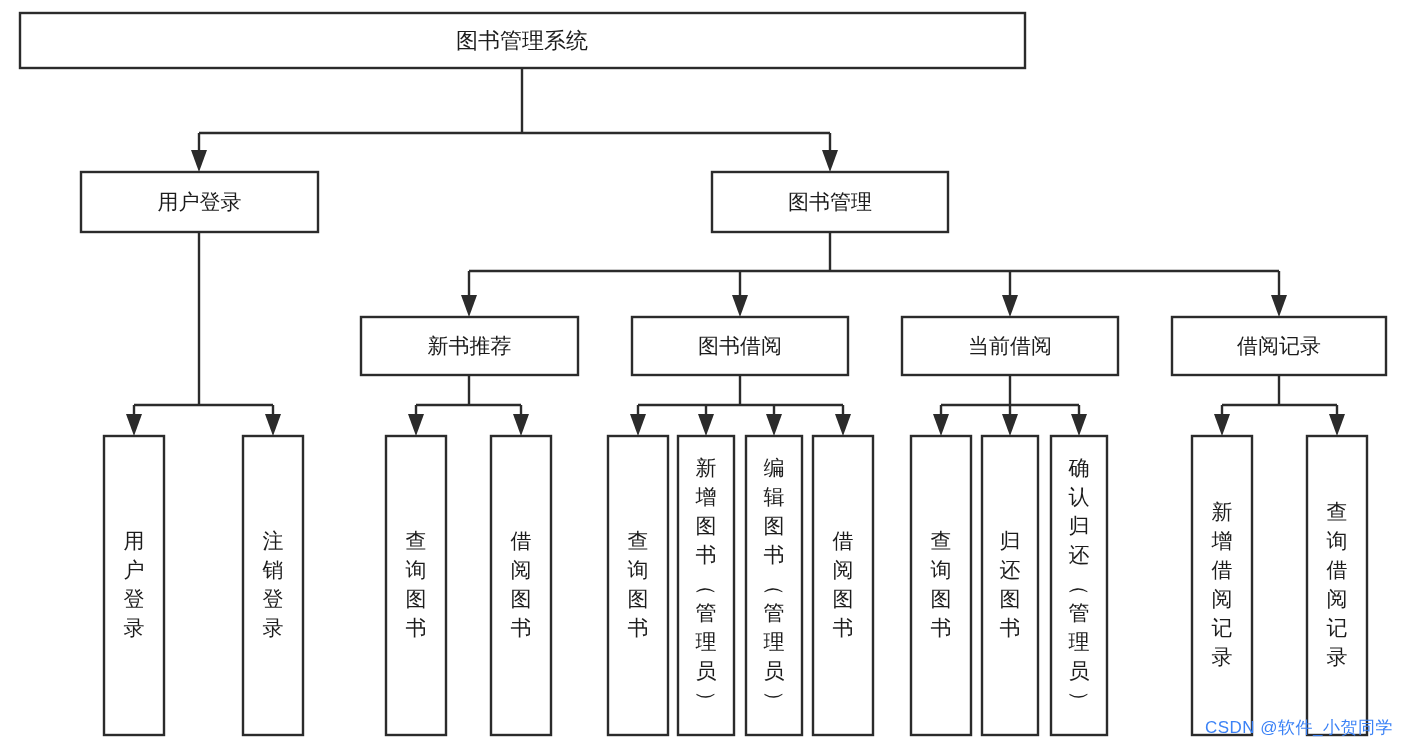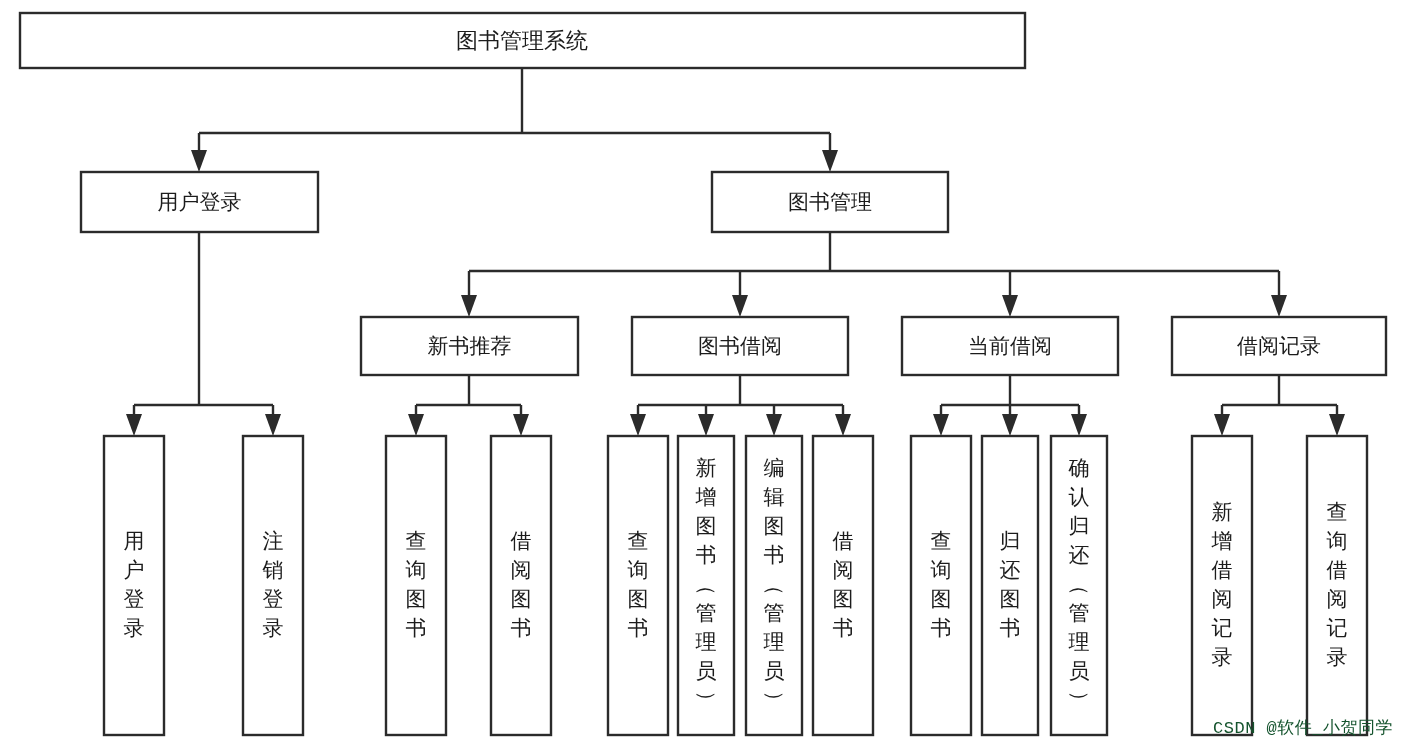--- a/index.html
+++ b/index.html
@@ -56,23 +56,23 @@
     font-family: "DejaVu Sans", "Liberation Sans", sans-serif;
     font-size: 21px;
     fill: #1c1c1c;
     text-anchor: middle;
     dominant-baseline: middle;
   }
   .watermark {
     position: absolute;
     right: 12px;
     bottom: 8px;
-    font-family: Liberation Mono, monospace;
+    font-family: Liberation Sans, sans-serif;
     font-size: 17px;
-    color: #14532d;
+    color: #3b82f6;
     letter-spacing: 0.5px;
     white-space: nowrap;
     pointer-events: none;
   }
 </style>
 </head>
 <body>
 
 <div id="diagram-root">
 

